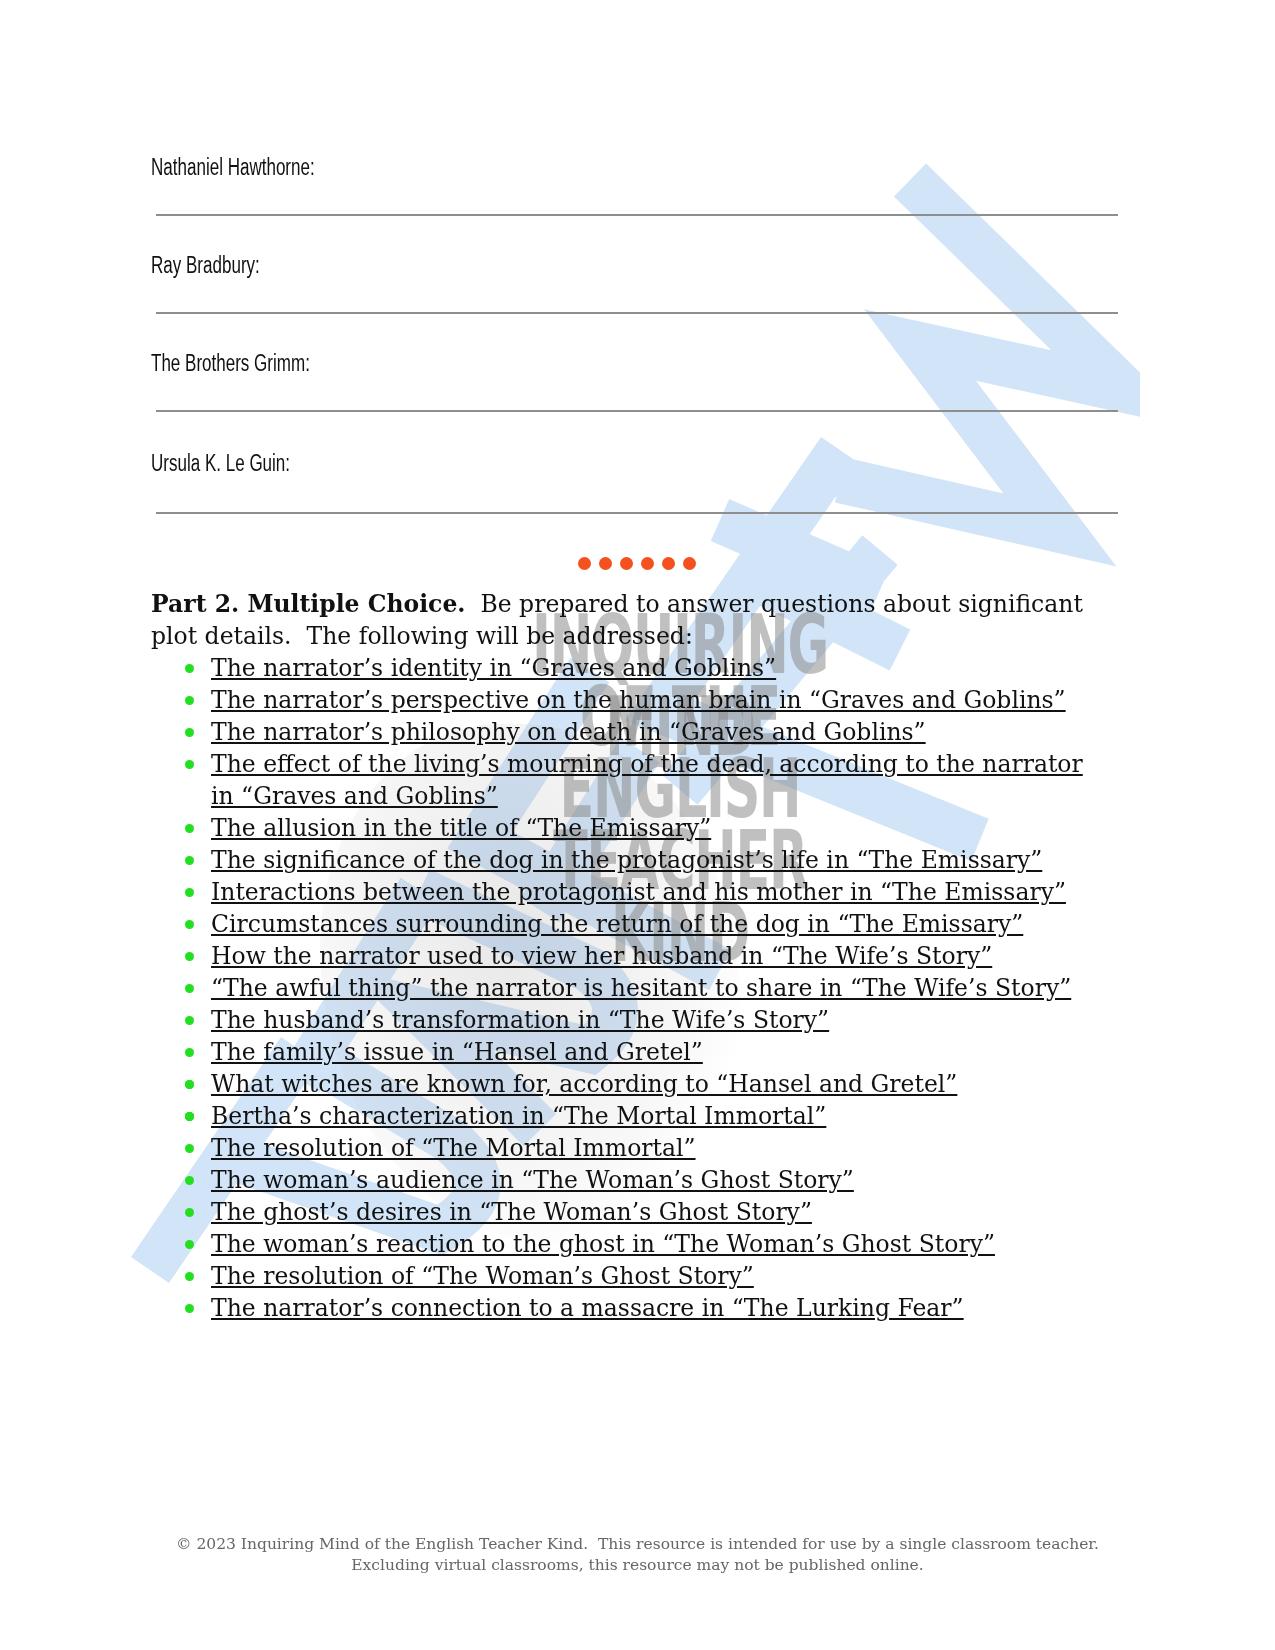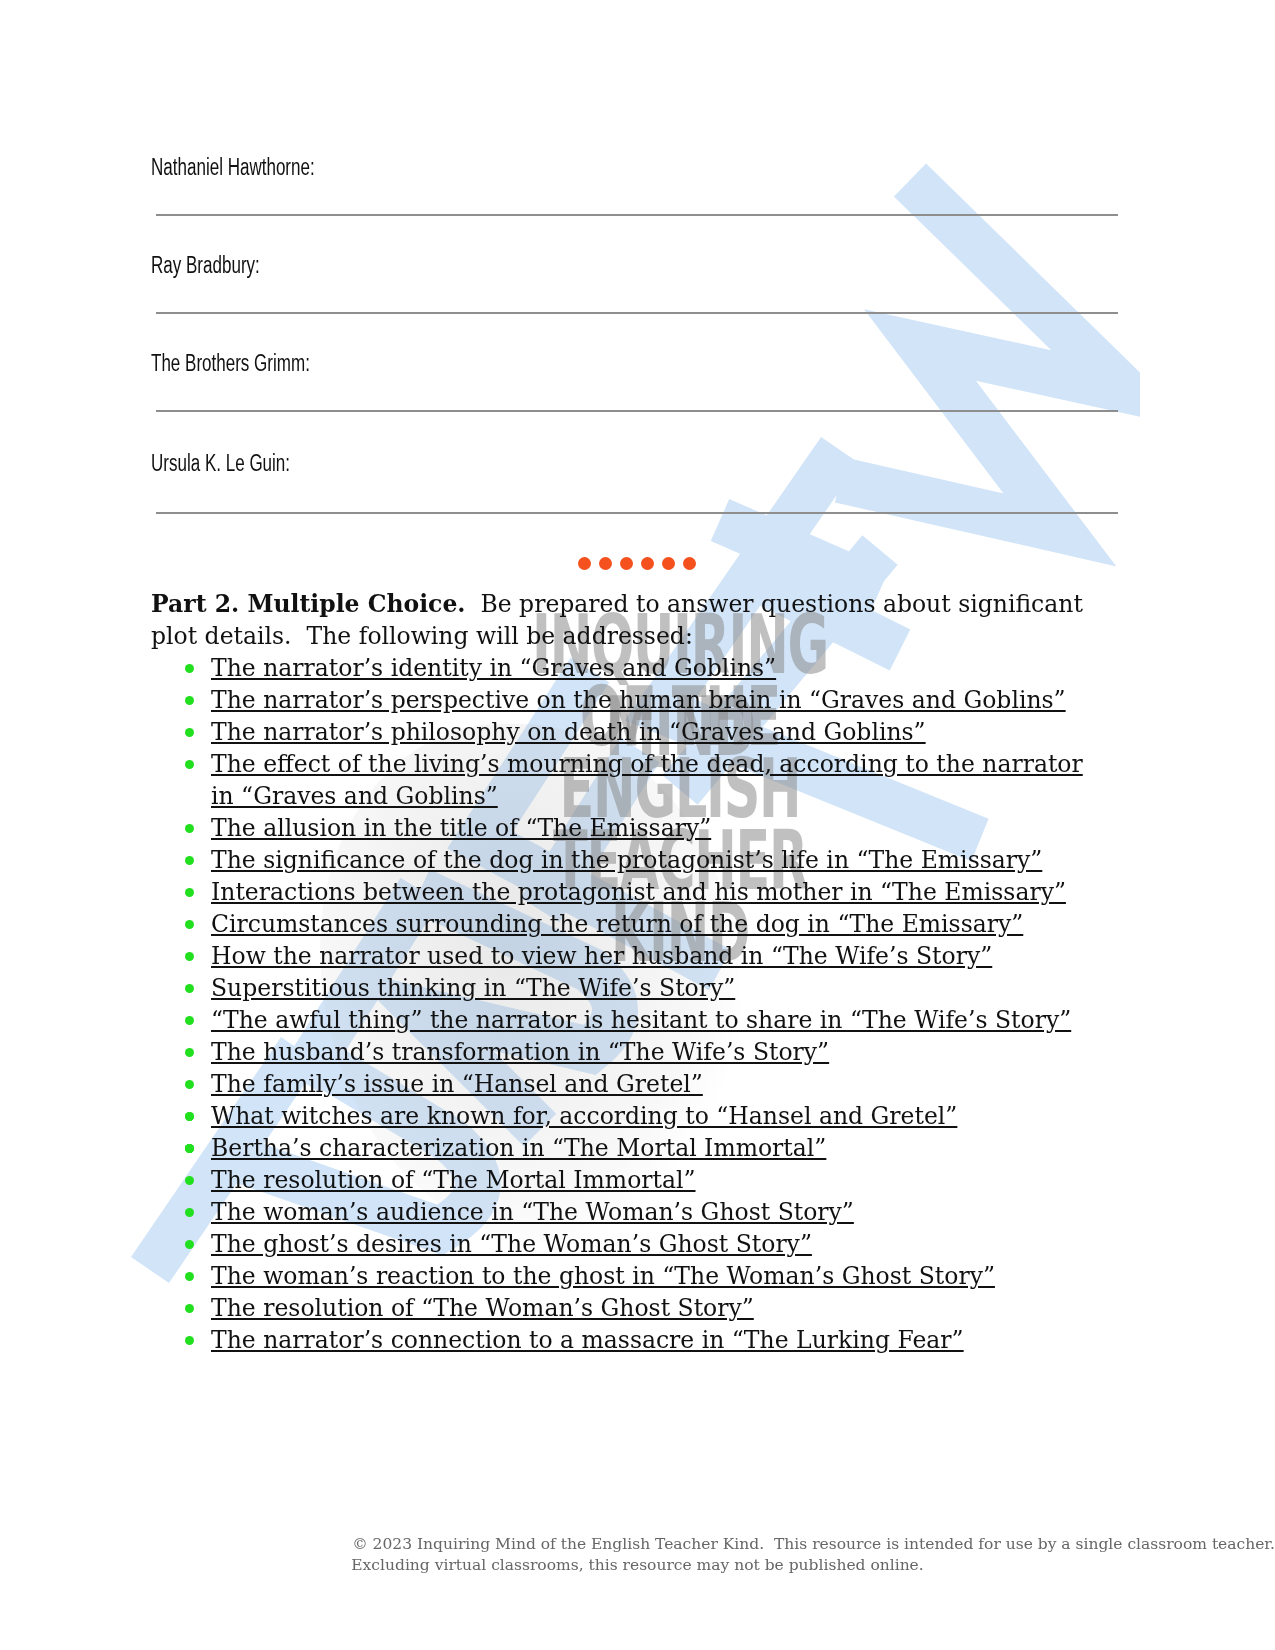--- a/index.html
+++ b/index.html
@@ -129,36 +129,35 @@
     <ul class="bullets">
       <li><span class="bullet-dot"></span><span>The narrator’s identity in “Graves and Goblins”</span></li>
       <li><span class="bullet-dot"></span><span>The narrator’s perspective on the human brain in “Graves and Goblins”</span></li>
       <li><span class="bullet-dot"></span><span>The narrator’s philosophy on death in “Graves and Goblins”</span></li>
       <li><span class="bullet-dot"></span><span>The effect of the living’s mourning of the dead, according to the narrator in “Graves and Goblins”</span></li>
       <li><span class="bullet-dot"></span><span>The allusion in the title of “The Emissary”</span></li>
       <li><span class="bullet-dot"></span><span>The significance of the dog in the protagonist’s life in “The Emissary”</span></li>
       <li><span class="bullet-dot"></span><span>Interactions between the protagonist and his mother in “The Emissary”</span></li>
       <li><span class="bullet-dot"></span><span>Circumstances surrounding the return of the dog in “The Emissary”</span></li>
       <li><span class="bullet-dot"></span><span>How the narrator used to view her husband in “The Wife’s Story”</span></li>
-      <li><span class="bullet-dot"></span><span>Superstitious thinking in “The Wife’s Story”</span></li>
       <li><span class="bullet-dot"></span><span>“The awful thing” the narrator is hesitant to share in “The Wife’s Story”</span></li>
       <li><span class="bullet-dot"></span><span>The husband’s transformation in “The Wife’s Story”</span></li>
       <li><span class="bullet-dot"></span><span>The family’s issue in “Hansel and Gretel”</span></li>
       <li><span class="bullet-dot"></span></li>
       <li><span class="bullet-dot"></span><span>What witches are known for, according to “Hansel and Gretel”</span></li>
       <li><span class="bullet-dot"></span></li>
       <li><span class="bullet-dot"></span></li>
       <li><span class="bullet-dot"></span><span>Bertha’s characterization in “The Mortal Immortal”</span></li>
       <li><span class="bullet-dot"></span><span>The resolution of “The Mortal Immortal”</span></li>
       <li><span class="bullet-dot"></span><span>The woman’s audience in “The Woman’s Ghost Story”</span></li>
       <li><span class="bullet-dot"></span><span>The ghost’s desires in “The Woman’s Ghost Story”</span></li>
       <li><span class="bullet-dot"></span><span>The woman’s reaction to the ghost in “The Woman’s Ghost Story”</span></li>
       <li><span class="bullet-dot"></span><span>The resolution of “The Woman’s Ghost Story”</span></li>
       <li><span class="bullet-dot"></span><span>The narrator’s connection to a massacre in “The Lurking Fear”</span></li>
     </ul>
   </div>
 
   <div class="footer">
-    <div style="white-space:pre;text-align:right;">© 2023 Inquiring Mind of the English Teacher Kind.  This resource is intended for use by a single classroom teacher.</div>
+    <div style="white-space:pre;">© 2023 Inquiring Mind of the English Teacher Kind.  This resource is intended for use by a single classroom teacher.</div>
     <div>Excluding virtual classrooms, this resource may not be published online.</div>
   </div>
 
 </div>
 
 </body></html>

